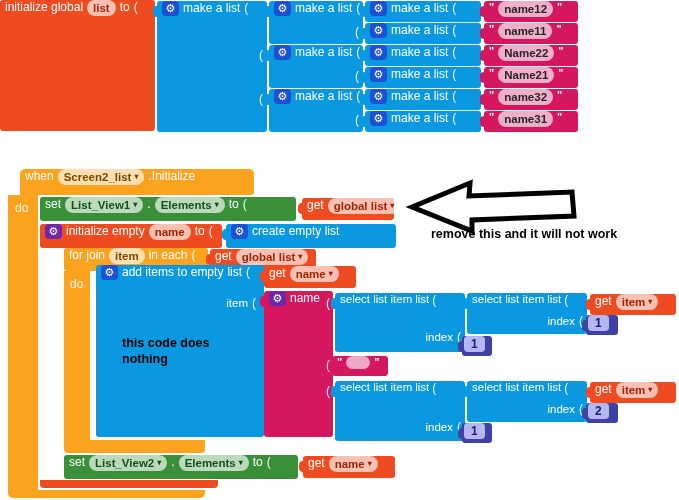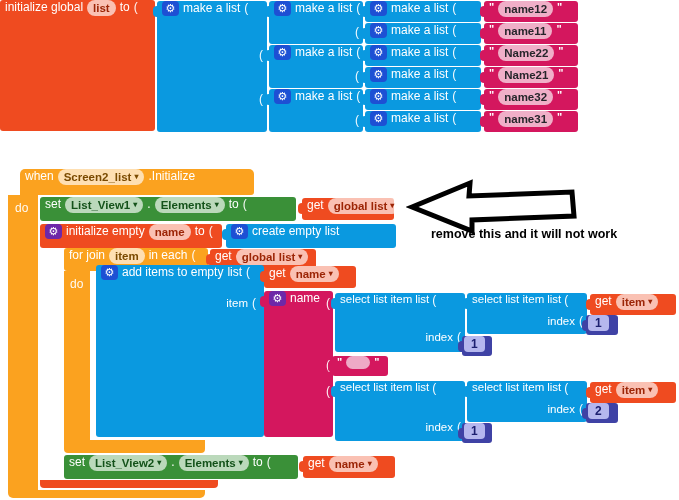--- a/index.html
+++ b/index.html
@@ -275,20 +275,22 @@
     <div class="row toplbl" style="height:23px">
       <span class="gear">⚙</span>
       <span>add items to empty</span>
       <span>list</span>
       <span class="paren">(</span>
     </div>
     <div class="sockrow" style="right:8px;top:31px">
         <span>item</span>
         <span class="paren">(</span>
       </div>
+    <div class="note" style="left:26px;top:70px">this code does
+nothing</div>
   </div>
   <div class="b orange tab" style="left:264px;top:266px;width:92px;height:22px">
     <div class="row">
         <span>get</span>
         <span class="chip">
           <span>name</span>
           <span class="arrowdn">▾</span>
         </span>
       </div>
   </div>

